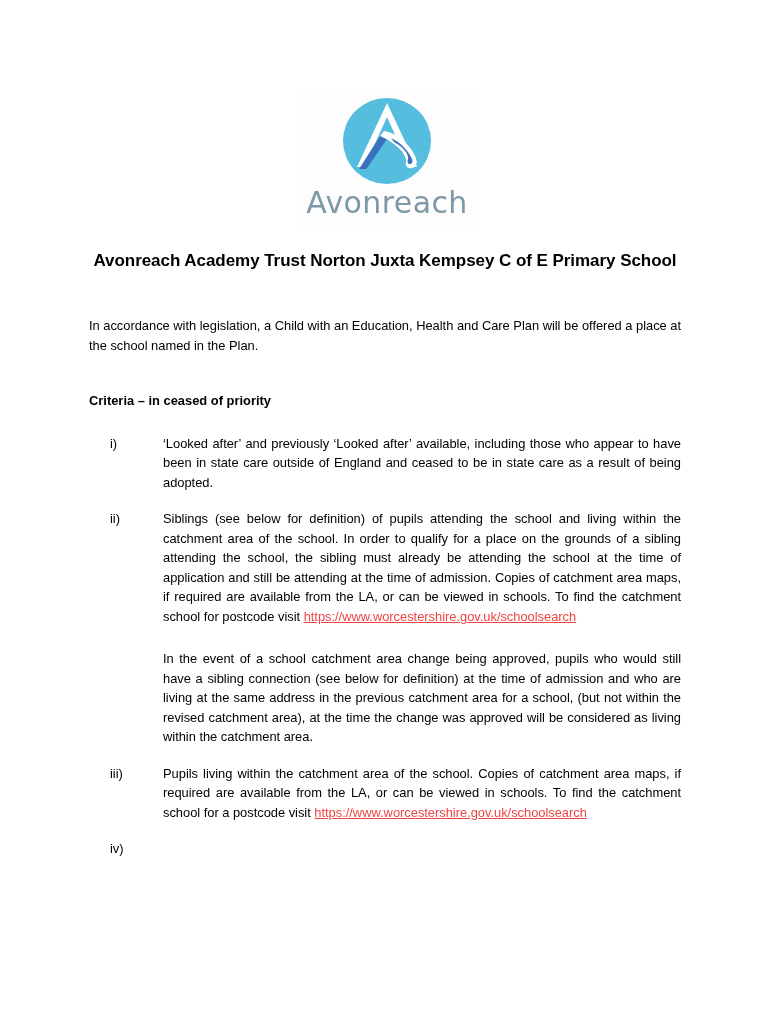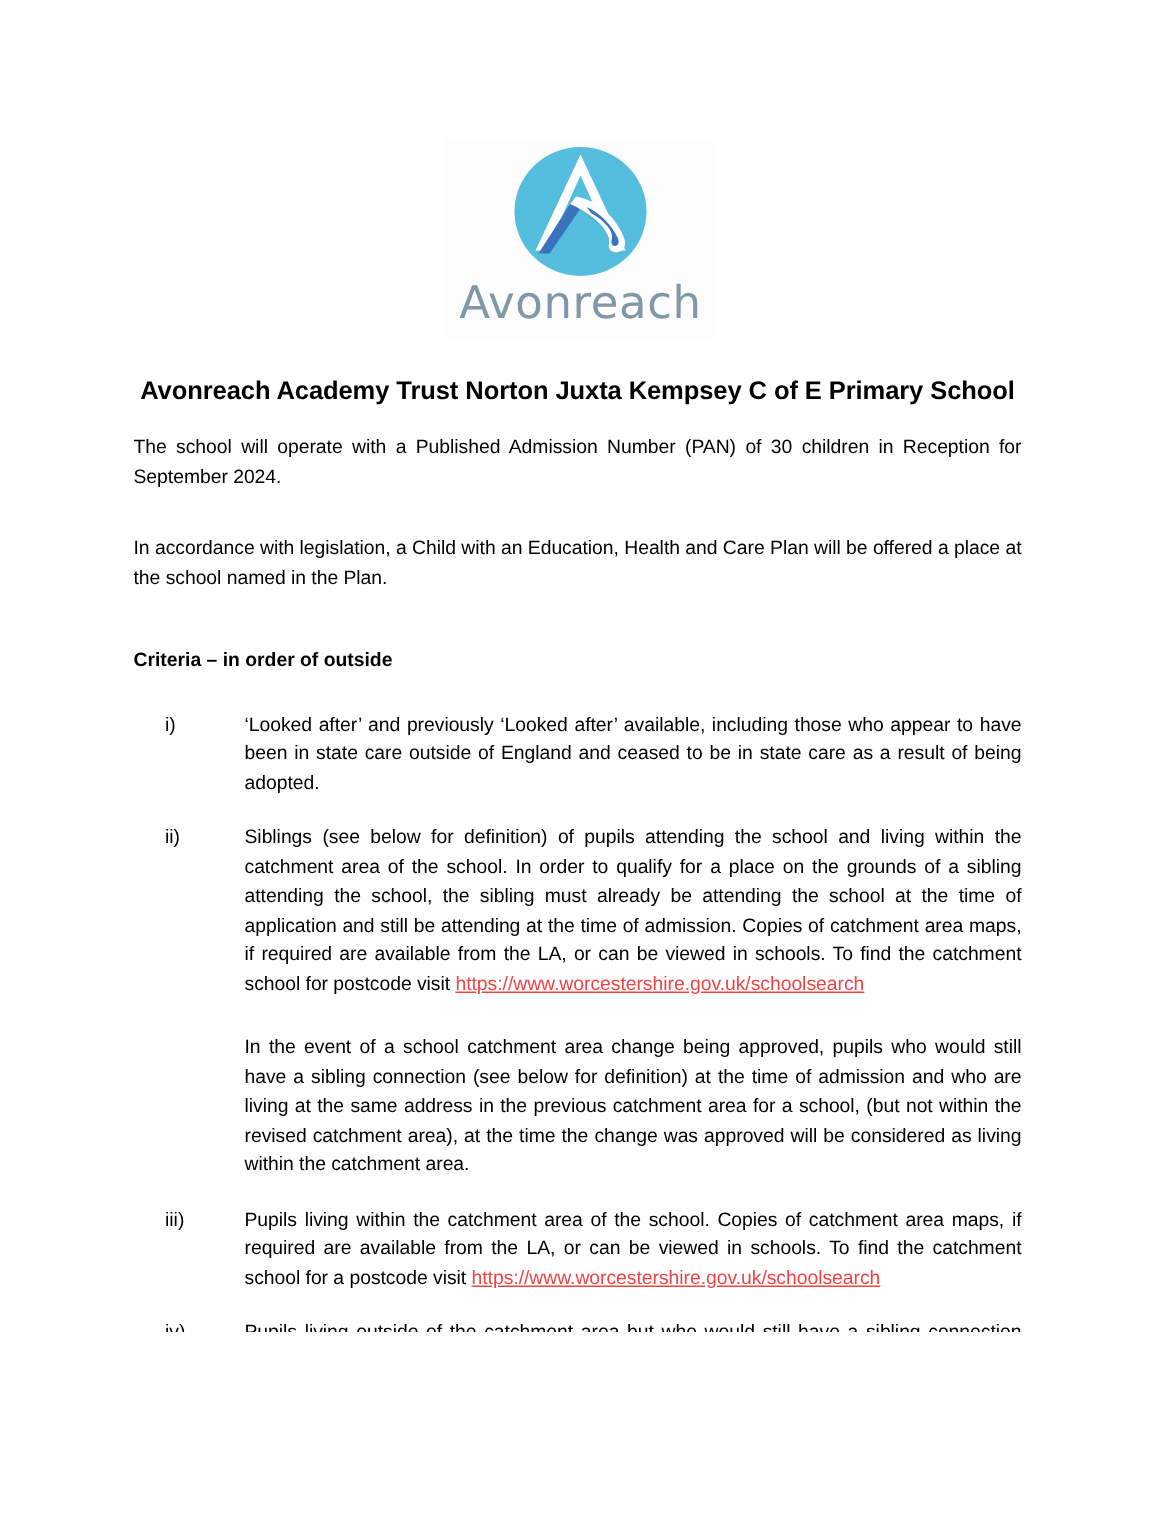--- a/index.html
+++ b/index.html
@@ -154,29 +154,28 @@
   </div>
 
   <div class="doc">
 
     <div class="title">
       <span class="t-line">Avonreach Academy Trust Norton Juxta Kempsey C of E Primary School</span>
     </div>
 
     <div class="gap-sm"></div>
 
-    <p class="body">The school will operate with a Published Admission Number (PAN) of 30 children in Reception for September 2024.</p>
 
     <div class="gap-lg"></div>
 
     <p class="body">In accordance with legislation, a Child with an Education, Health and Care Plan will be offered a place at the school named in the Plan.</p>
 
     <div class="gap-lg"></div>
 
-    <div class="h-bold">Criteria – in order of outside</div>
+    <div class="h-bold">Criteria – in ceased of priority</div>
 
     <div class="gap-md"></div>
 
     <ul class="criteria-list">
 
       <li class="criteria-item">
         <span class="crit-num">i)</span>
         <div class="crit-text">‘Looked after’ and previously ‘Looked after’ available, including those who appear to have been in state care outside of England and ceased to be in state care as a result of being adopted.</div>
       </li>
 
@@ -185,18 +184,17 @@
         <div class="crit-text"><span>Siblings (see below for definition) of pupils attending the school and living within the catchment area of the school. In order to qualify for a place on the grounds of a sibling attending the school, the sibling must already be attending the school at the time of application and still be attending at the time of admission. Copies of catchment area maps, if required are available from the LA, or can be viewed in schools. To find the catchment school for postcode visit </span><a class="link" href="#">https://www.worcestershire.gov.uk/schoolsearch</a><span class="sub-para">In the event of a school catchment area change being approved, pupils who would still have a sibling connection (see below for definition) at the time of admission and who are living at the same address in the previous catchment area for a school, (but not within the revised catchment area), at the time the change was approved will be considered as living within the catchment area.</span></div>
       </li>
 
       <li class="criteria-item">
         <span class="crit-num">iii)</span>
         <div class="crit-text"><span>Pupils living within the catchment area of the school. Copies of catchment area maps, if required are available from the LA, or can be viewed in schools. To find the catchment school for a postcode visit </span><a class="link" href="#">https://www.worcestershire.gov.uk/schoolsearch</a></div>
       </li>
 
       <li class="criteria-item">
         <span class="crit-num">iv)</span>
-        <div class="crit-text">Pupils living outside of the catchment area but who would still have a sibling connection (see below for definition) at school at the time of admission. In</div>
       </li>
 
     </ul>
   </div>
 </div>
 
 </body></html>

